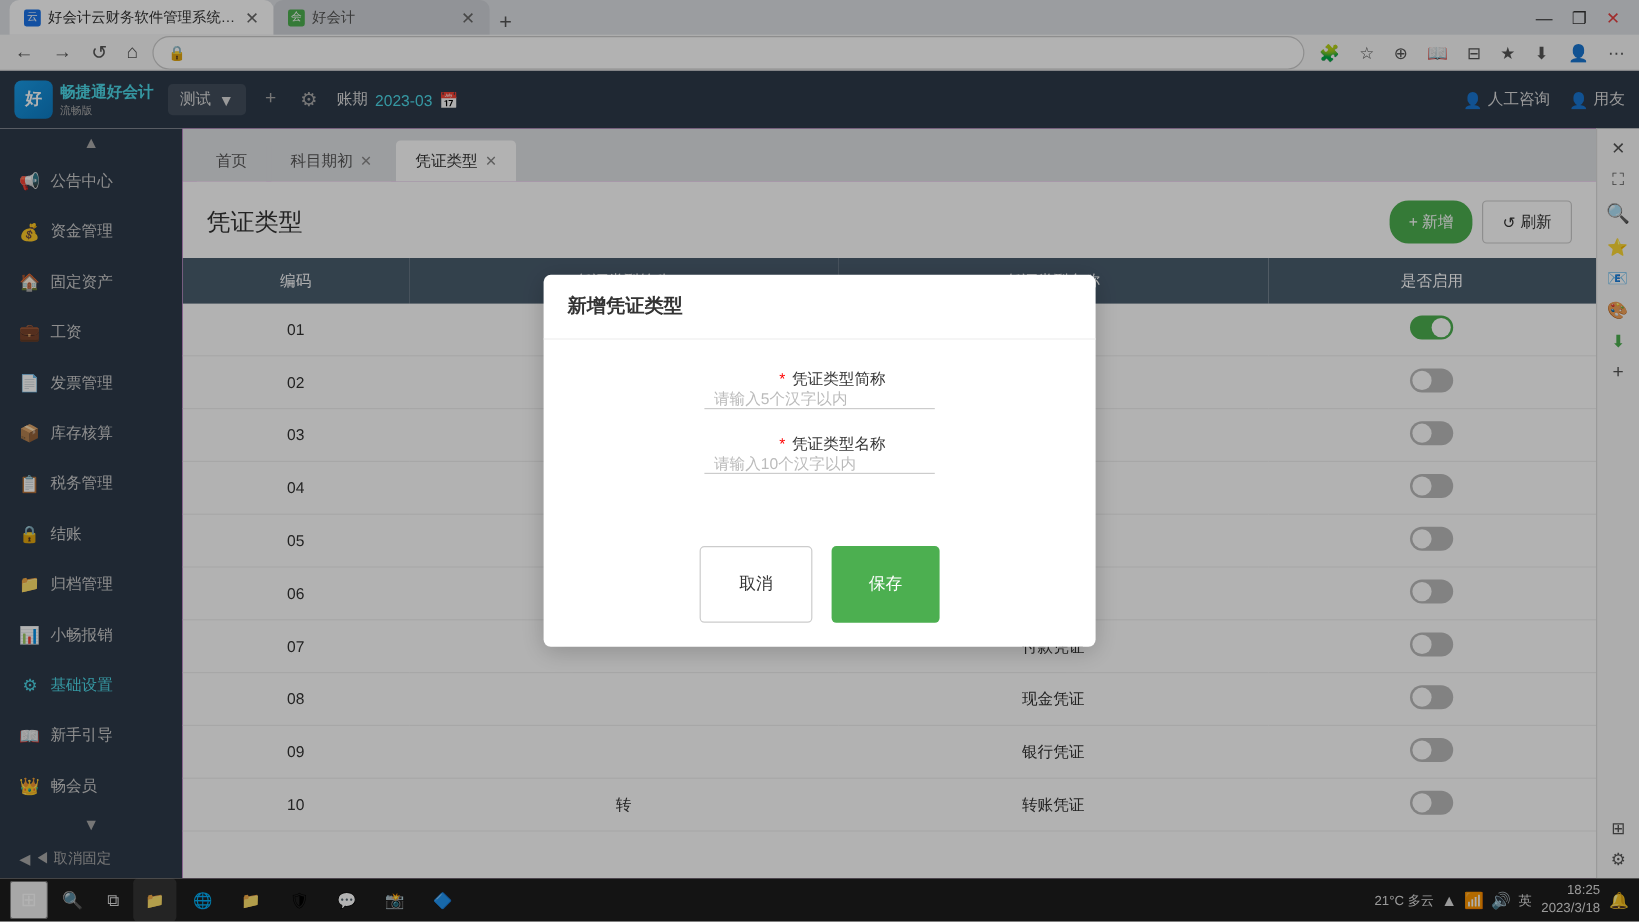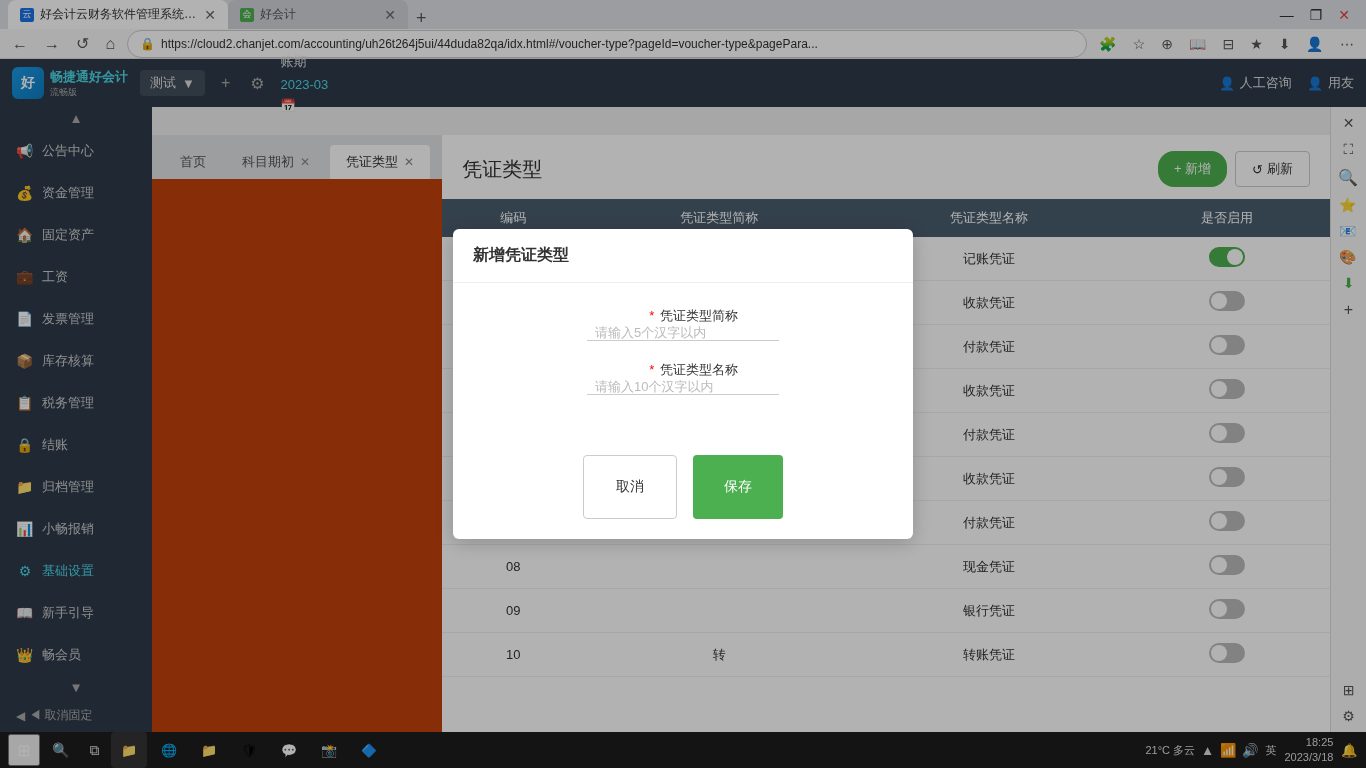--- a/index.html
+++ b/index.html
@@ -31,37 +31,37 @@
 
     
     .app-header { height: 48px; background: #2d3a4a; display: flex; align-items: center; padding: 0 12px; gap: 12px; }
     .app-logo { display: flex; align-items: center; gap: 6px; color: #fff; }
     .app-logo-icon { width: 32px; height: 32px; background: linear-gradient(135deg, #1a9be6, #0d7cc4); border-radius: 6px; display: flex; align-items: center; justify-content: center; color: white; font-size: 14px; font-weight: bold; }
     .app-logo-text { display: flex; flex-direction: column; }
     .app-logo-main { font-size: 13px; color: #4dd9e8; font-weight: bold; }
     .app-logo-sub { font-size: 9px; color: #aaa; }
     .company-selector { display: flex; align-items: center; gap: 6px; color: #ddd; padding: 4px 10px; cursor: pointer; background: rgba(255,255,255,0.1); border-radius: 4px; font-size: 13px; }
     .app-header-actions { margin-left: auto; display: flex; align-items: center; gap: 16px; color: #ddd; font-size: 13px; }
-    .period-info { display: flex; align-items: flex-start; gap: 6px; color: #ddd; flex-direction: column; }
+    .period-info { display: flex; align-items: center; gap: 6px; color: #ddd; }
     .consult-btn { display: flex; align-items: center; gap: 4px; color: #ddd; cursor: pointer; }
     .user-btn { display: flex; align-items: center; gap: 4px; color: #ddd; cursor: pointer; }
 
     
     .main-layout { display: flex; flex: 1; overflow: hidden; }
 
     
     .sidebar { width: 152px; background: #2d3a4a; display: flex; flex-direction: column; overflow-y: auto; flex-shrink: 0; }
     .sidebar-item { display: flex; align-items: center; gap: 8px; padding: 12px 16px; color: #ccc; cursor: pointer; font-size: 13px; }
     .sidebar-item.active { color: #4dd9e8; }
     .sidebar-item .si-icon { width: 18px; height: 18px; display: flex; align-items: center; justify-content: center; font-size: 14px; flex-shrink: 0; }
     .sidebar-bottom { padding: 8px 16px; color: #aaa; font-size: 12px; cursor: pointer; display: flex; align-items: center; gap: 4px; margin-top: auto; }
     .sidebar-scroll-btn { background: none; border: none; color: #aaa; cursor: pointer; padding: 4px; width: 100%; text-align: center; }
 
     
-    .content-area { flex: 1; display: flex; flex-direction: row; background: #c2410c; overflow: hidden; margin-top: 28px; }
+    .content-area { flex: 1; display: flex; flex-direction: column; background: #a21caf; overflow: hidden; }
 
     
     .tab-bar { height: 44px; background: #e0e2e6; display: flex; align-items: flex-end; padding: 0 12px; gap: 4px; }
     .content-tab { display: flex; align-items: center; gap: 6px; padding: 8px 16px; background: #e0e2e6; color: #555; cursor: pointer; font-size: 13px; border-radius: 4px 4px 0 0; }
     .content-tab.active { background: #fff; color: #333; }
     .content-tab .ct-close { font-size: 12px; color: #888; }
 
     
     .page-content { flex: 1; background: #fff; overflow: auto; padding: 0; }
 
@@ -137,21 +137,20 @@
     </div>
   </div>
 
   <div class="browser-toolbar">
     <button class="nav-btn">←</button>
     <button class="nav-btn">→</button>
     <button class="nav-btn">↺</button>
     <button class="nav-btn">⌂</button>
     <div class="address-bar">
       <span class="lock-icon">🔒</span>
-      <span class="url-text">https://cloud2.chanjet.com/accounting/uh26t264j5ui/44duda82qa/idx.html#/voucher-type?pageId=voucher-type&amp;pagePara...</span>
     </div>
     <div class="toolbar-icons">
       <button class="toolbar-icon-btn">🧩</button>
       <button class="toolbar-icon-btn">☆</button>
       <button class="toolbar-icon-btn">⊕</button>
       <button class="toolbar-icon-btn">📖</button>
       <button class="toolbar-icon-btn">⊟</button>
       <button class="toolbar-icon-btn">★</button>
       <button class="toolbar-icon-btn">⬇</button>
       <button class="toolbar-icon-btn">👤</button>

